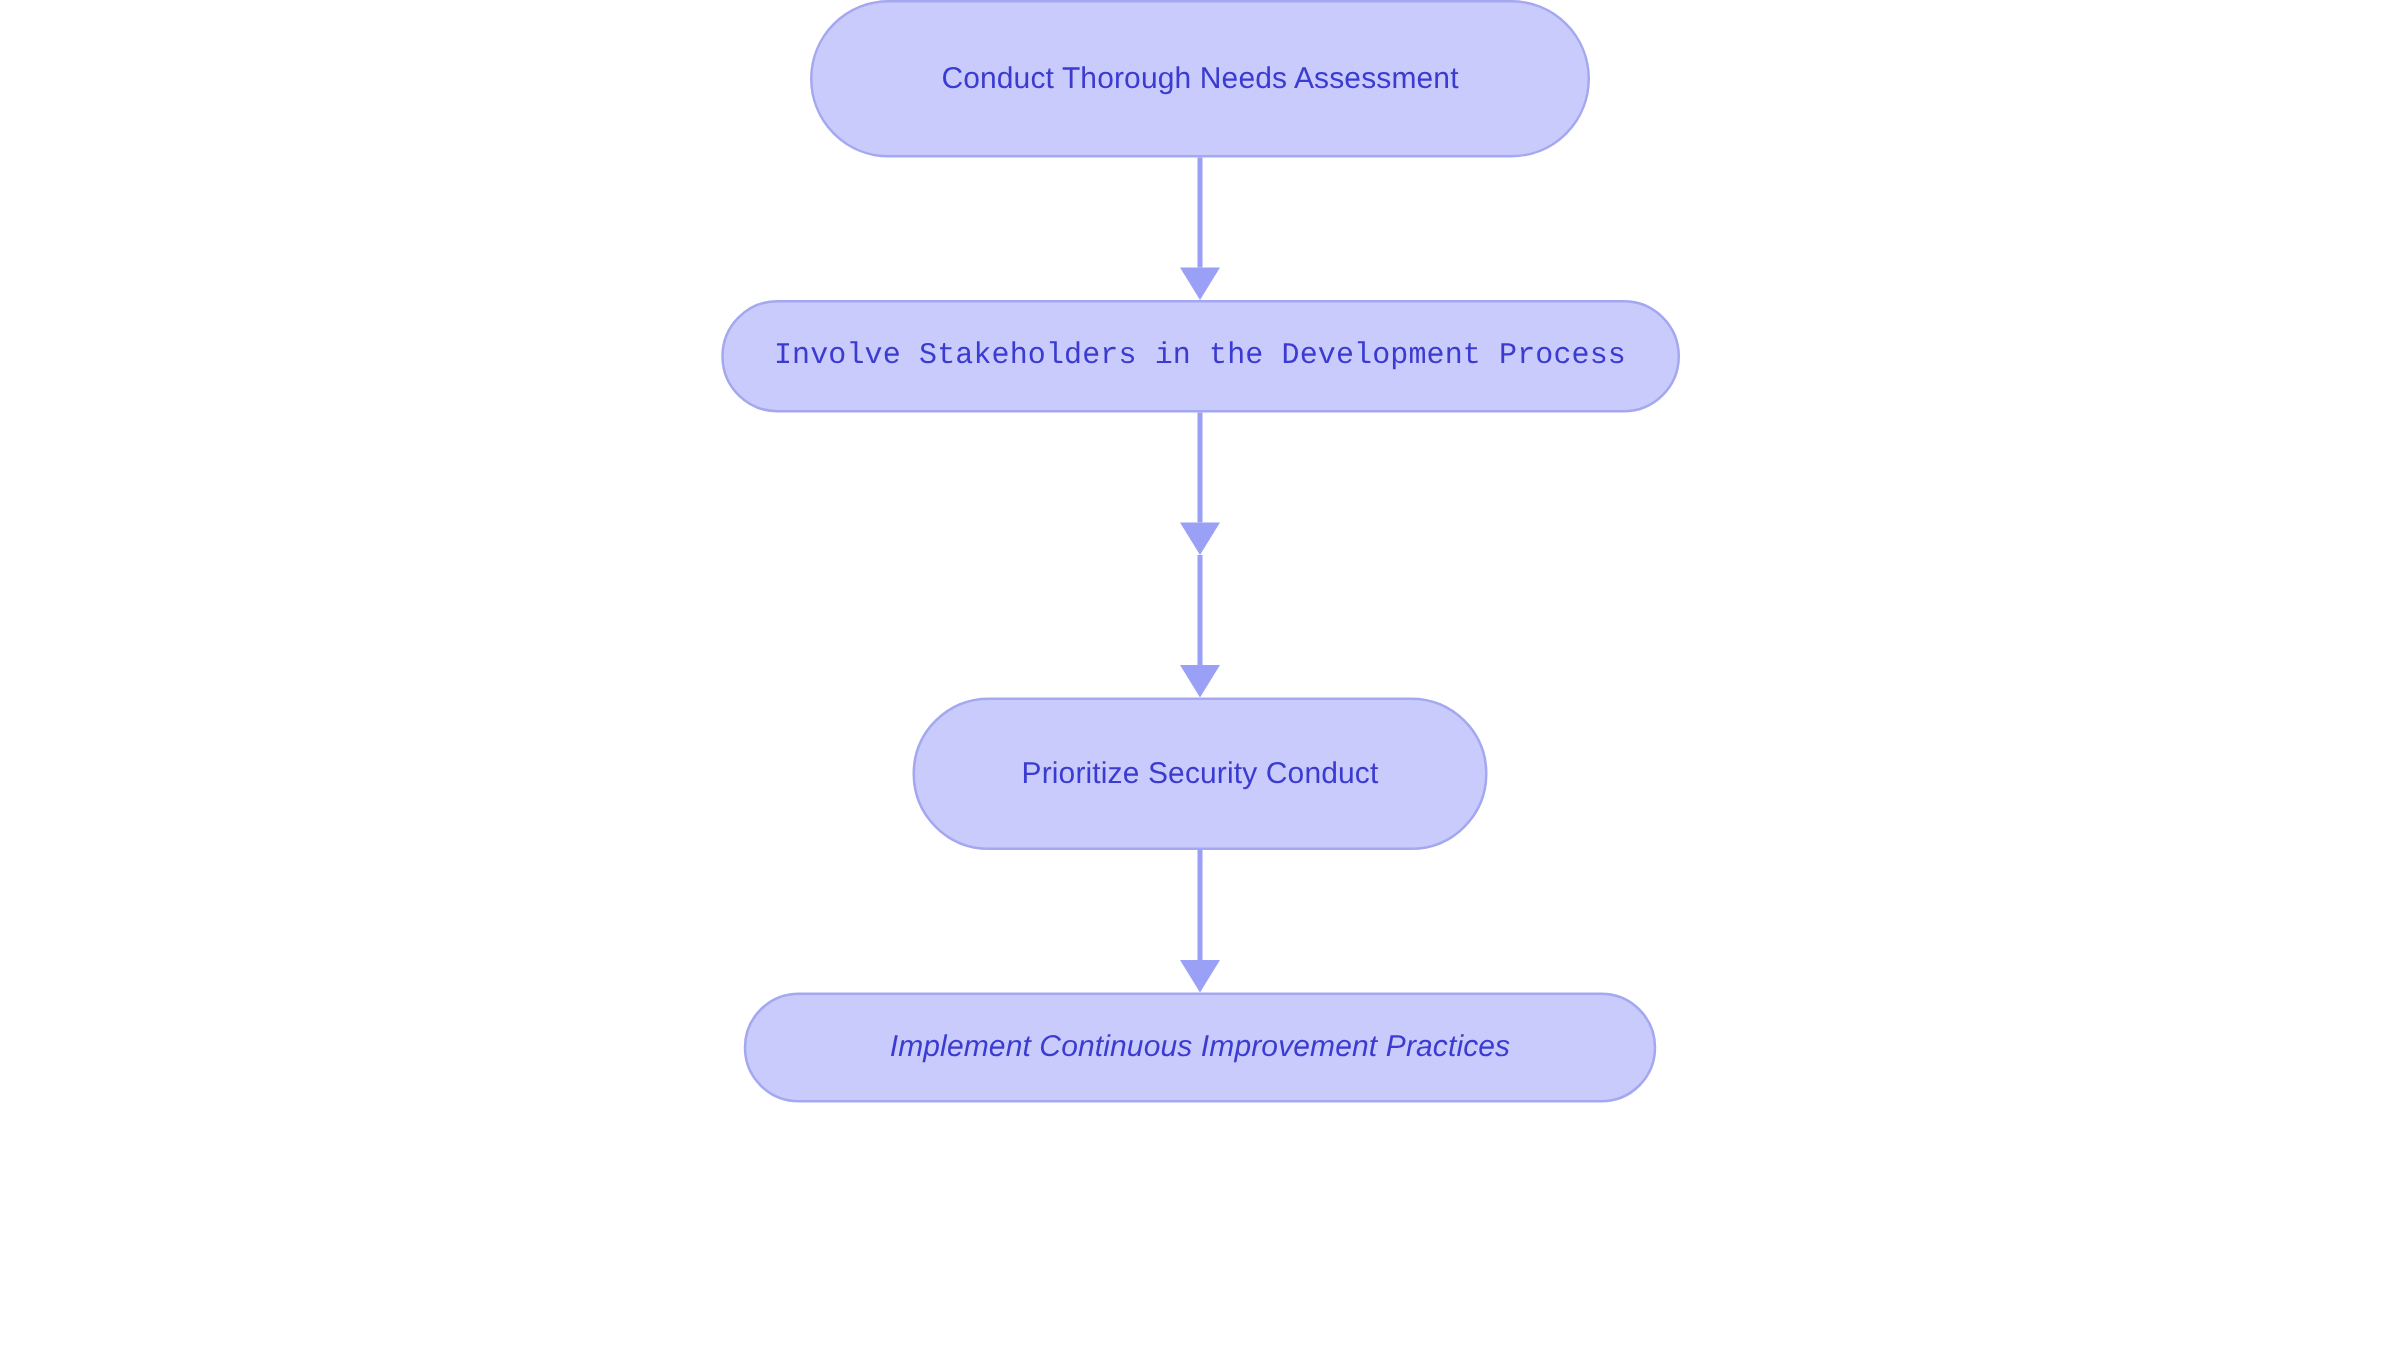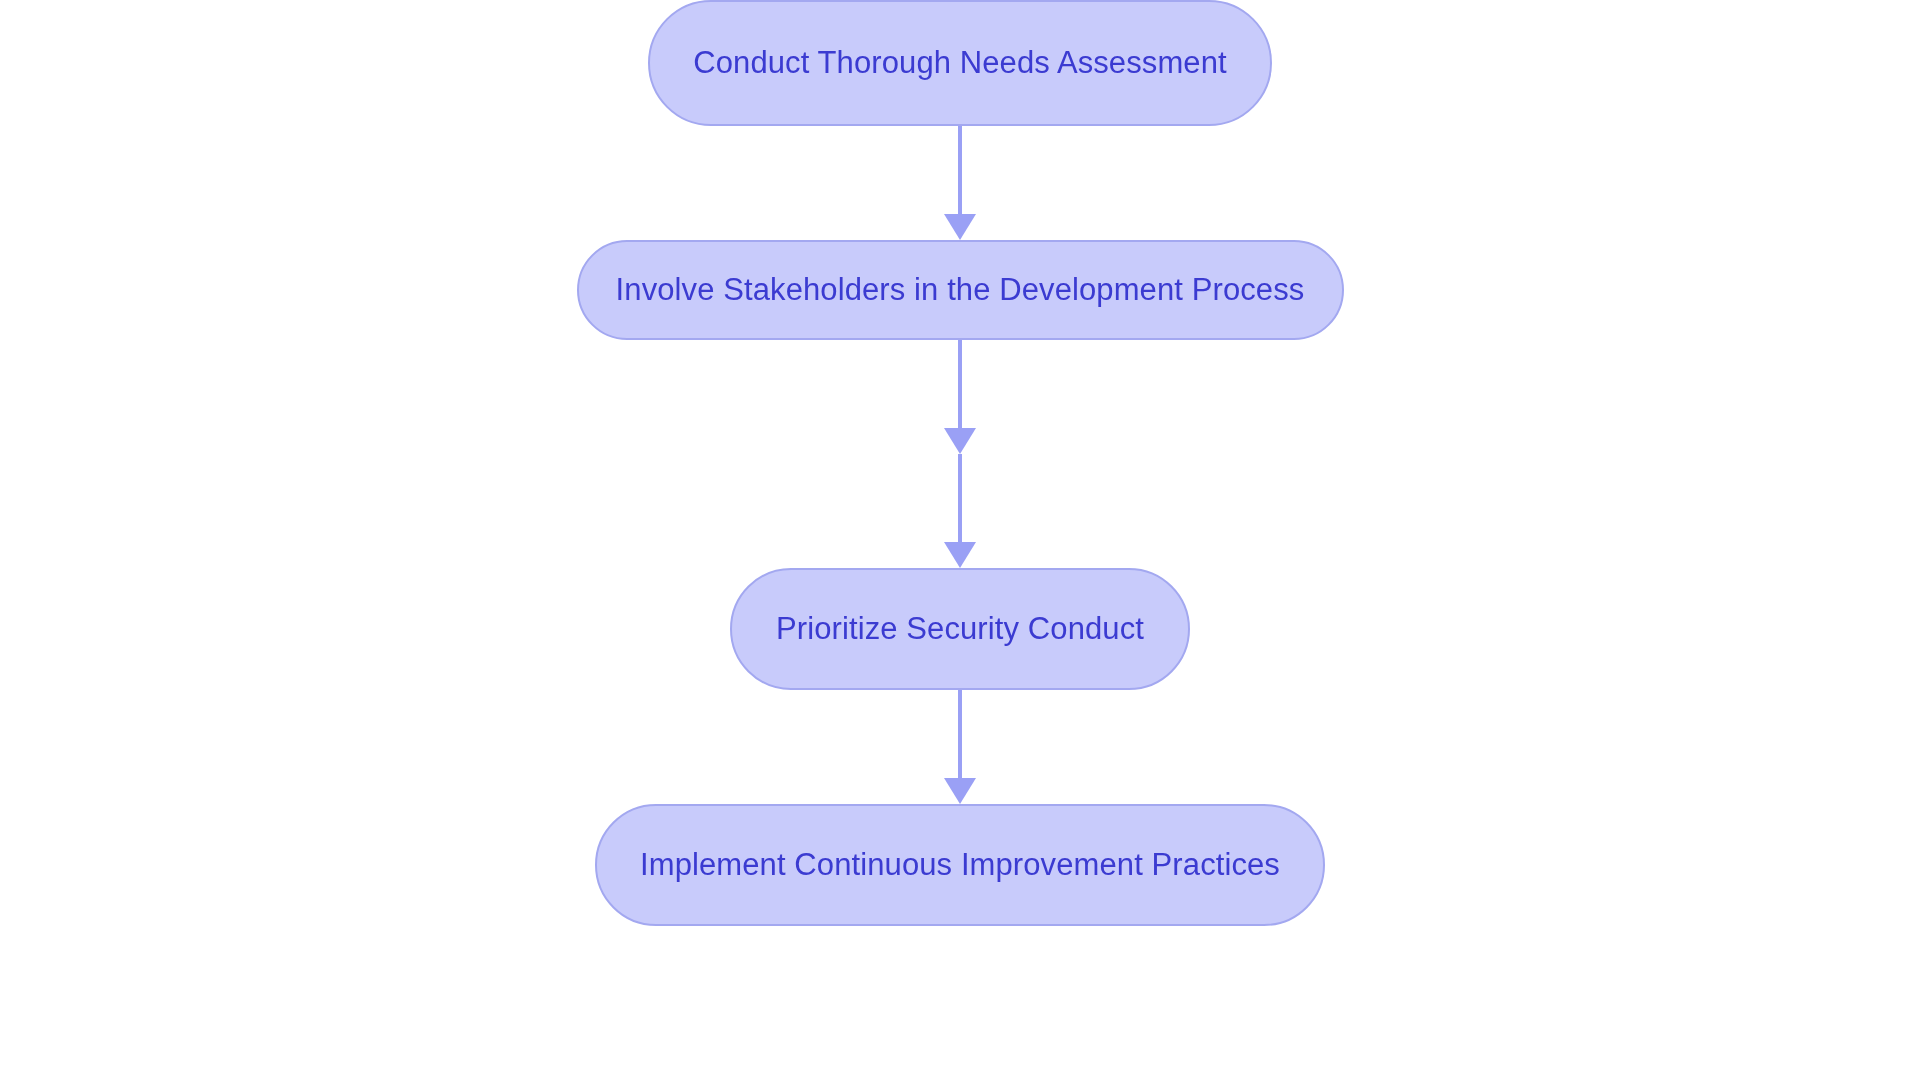--- a/index.html
+++ b/index.html
@@ -29,21 +29,21 @@
   }
   .node {
     box-sizing: border-box;
     display: flex;
     align-items: center;
     justify-content: center;
     background: #c8cbfb;
     border: 2px solid #a3a8f0;
     border-radius: 999px;
     color: #3b3bd1;
-    font-size: 31px;
+    font-size: 24px;
     font-weight: 400;
     letter-spacing: 0.1px;
     line-height: 1.1;
     white-space: nowrap;
     padding: 0 42px;
   }
   .connector {
     position: relative;
     width: 34px;
     display: flex;
@@ -73,21 +73,21 @@
 
     <div class="node" style="width:624px;height:126px;">
       <span>Conduct Thorough Needs Assessment</span>
     </div>
 
     <div class="connector" style="height:114px;">
       <div class="shaft"></div>
       <div class="head"></div>
     </div>
 
-    <div class="node" style="width:767px;height:100px;">
+    <div class="node" style="width:767px;height:90px;font-family:Liberation Mono, monospace;">
       <span>Involve Stakeholders in the Development Process</span>
     </div>
 
     <div class="connector" style="height:114px;">
       <div class="shaft"></div>
       <div class="head"></div>
     </div>
 
 
     <div class="connector" style="height:114px;">
@@ -97,18 +97,18 @@
 
     <div class="node" style="width:460px;height:122px;">
       <span>Prioritize Security Conduct</span>
     </div>
 
     <div class="connector" style="height:114px;">
       <div class="shaft"></div>
       <div class="head"></div>
     </div>
 
-    <div class="node" style="width:730px;height:122px;">
+    <div class="node" style="width:730px;height:88px;font-style:italic;">
       <span>Implement Continuous Improvement Practices</span>
     </div>
 
   </div>
 </div>
 
 </body></html>

